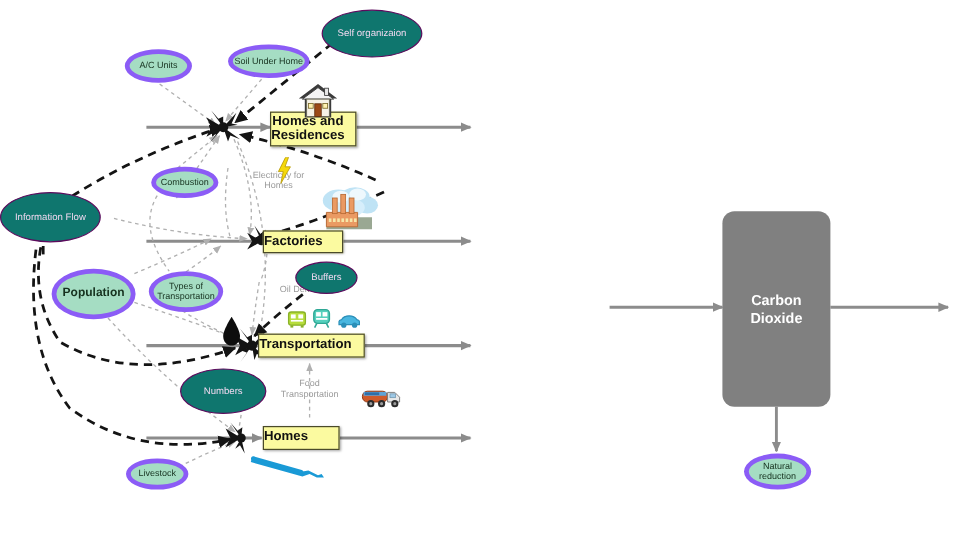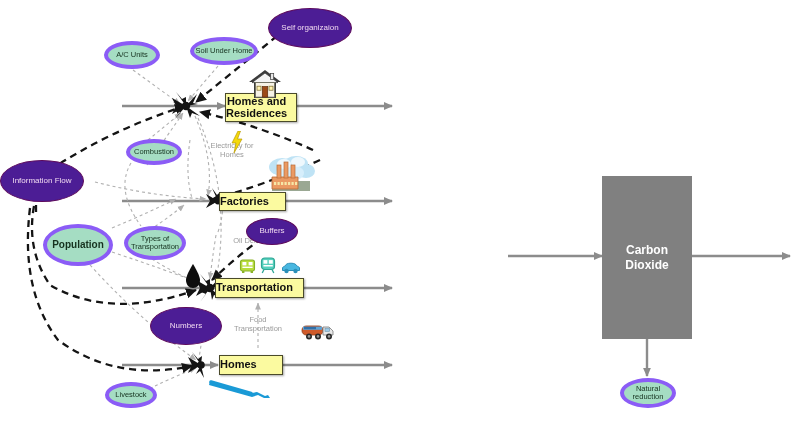--- a/index.html
+++ b/index.html
@@ -15,28 +15,29 @@
     color:#111;font-weight:bold;text-align:center;
     display:flex;align-items:center;
     line-height:1.05;box-shadow:1px 1px 2px rgba(0,0,0,.35);
     z-index:6;
   }
   
   .stock{
     background:#808080;color:#ffffff;font-weight:bold;text-align:center;
     display:flex;align-items:center;justify-content:center;line-height:1.25;
     z-index:6;
+    border-radius:10px;
   }
   
   .ell{
     border-radius:50%;display:flex;align-items:center;justify-content:center;
     text-align:center;line-height:1.05;z-index:5;
   }
   .ell.green{background:#a5ddc3;border:4px solid #8b5cf6;color:#16321f;}
-  .ell.purple{background:#4c1d95;border:1px solid #5d0b5d;color:#f0d9f0;}
+  .ell.purple{background:#0f766e;border:1px solid #5d0b5d;color:#f0d9f0;}
   
   .flab{position:absolute;color:#9a9a9a;text-align:center;line-height:1.15;z-index:4;}
 
   .icon{position:absolute;z-index:7;}
 </style>
 </head>
 <body>
 
 <div id="stage">
 

